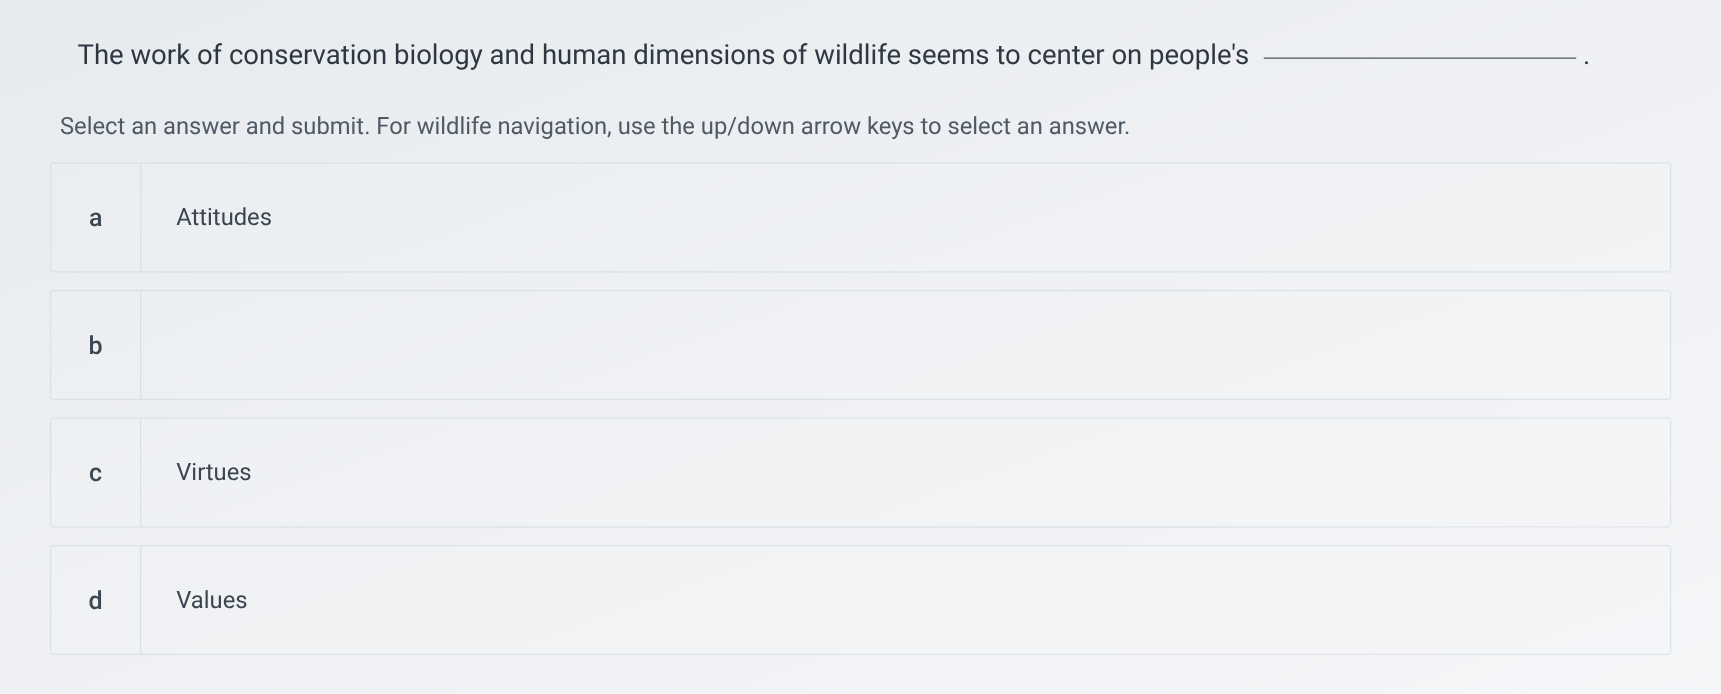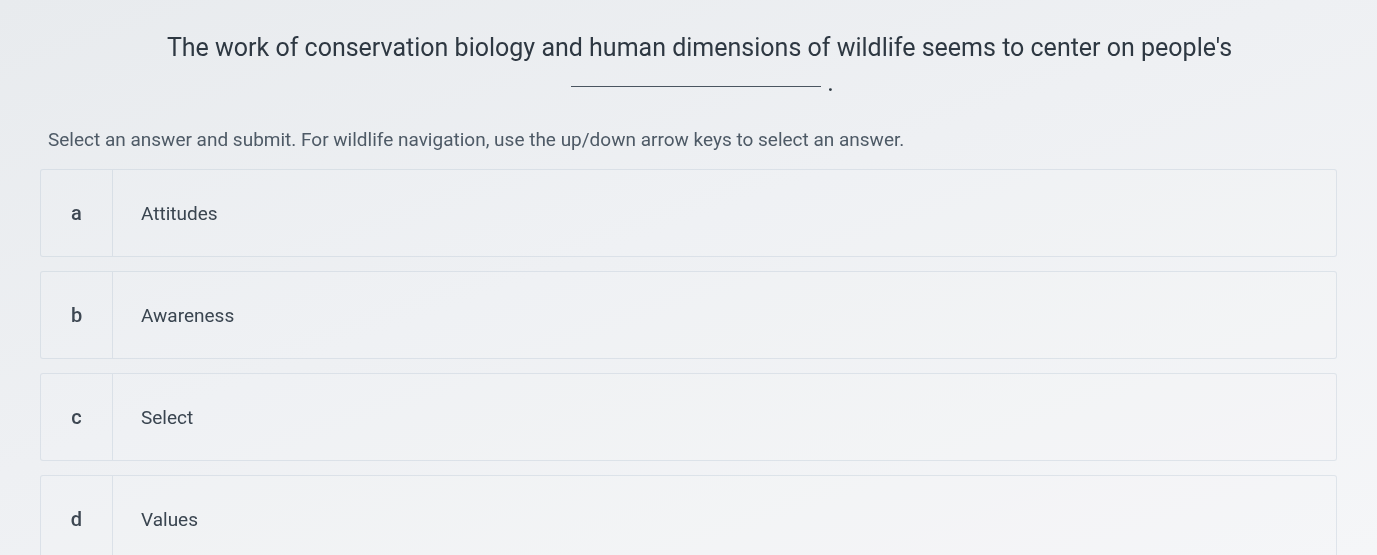--- a/index.html
+++ b/index.html
@@ -10,26 +10,25 @@
     body {
       font-family: -apple-system, BlinkMacSystemFont, "Segoe UI", Roboto, "Helvetica Neue", Arial, sans-serif;
       background: linear-gradient(160deg, #e8ebee 0%, #eef0f3 45%, #f5f6f8 100%);
       width: 1377px;
       height: 555px;
       padding: 30px 40px 0 40px;
       color: #3a4550;
       overflow: hidden;
     }
     .question-text {
-      font-size: 25px;
+      font-size: 22px;
       color: #2e3842;
       line-height: 1.4;
       margin-bottom: 28px;
       padding-left: 22px;
-      text-align: center;
     }
     .blank-line {
       display: inline-block;
       border-bottom: 1px solid #4a5560;
       width: 250px;
       vertical-align: baseline;
       margin-left: 6px;
       position: relative;
       top: -4px;
     }
@@ -85,23 +84,22 @@
 
 <div class="instructions">Select an answer and submit. For wildlife navigation, use the up/down arrow keys to select an answer.</div>
 
 <div class="options-container">
   <div class="option-row">
     <div class="option-letter">a</div>
     <div class="option-text">Attitudes</div>
   </div>
   <div class="option-row">
     <div class="option-letter">b</div>
-    <div class="option-text">Awareness</div>
   </div>
   <div class="option-row">
     <div class="option-letter">c</div>
-    <div class="option-text">Select</div>
+    <div class="option-text">Virtues</div>
   </div>
   <div class="option-row">
     <div class="option-letter">d</div>
     <div class="option-text">Values</div>
   </div>
 </div>
 
 </body></html>

